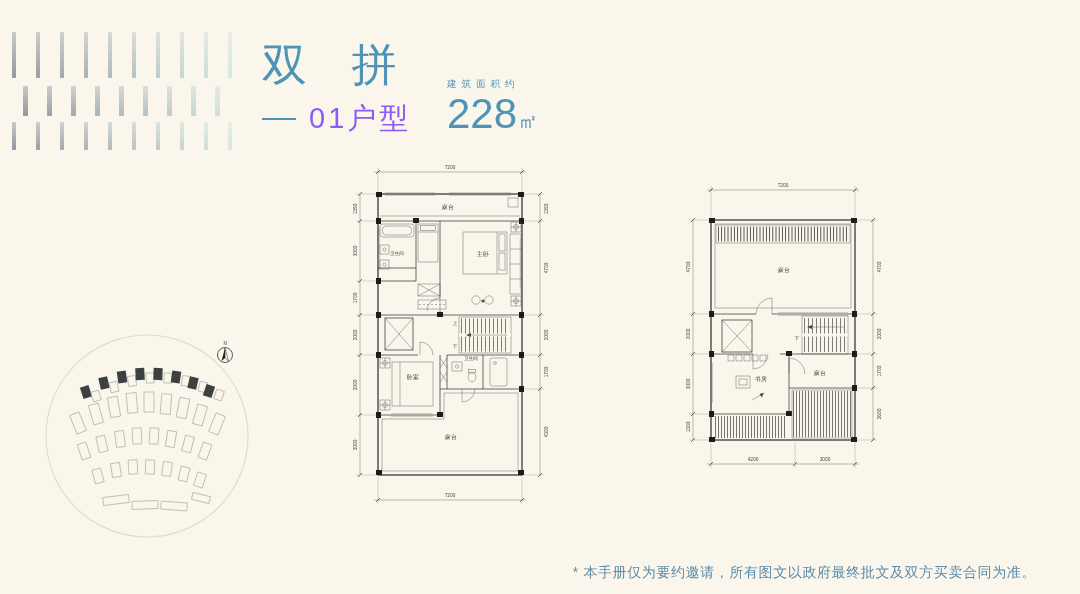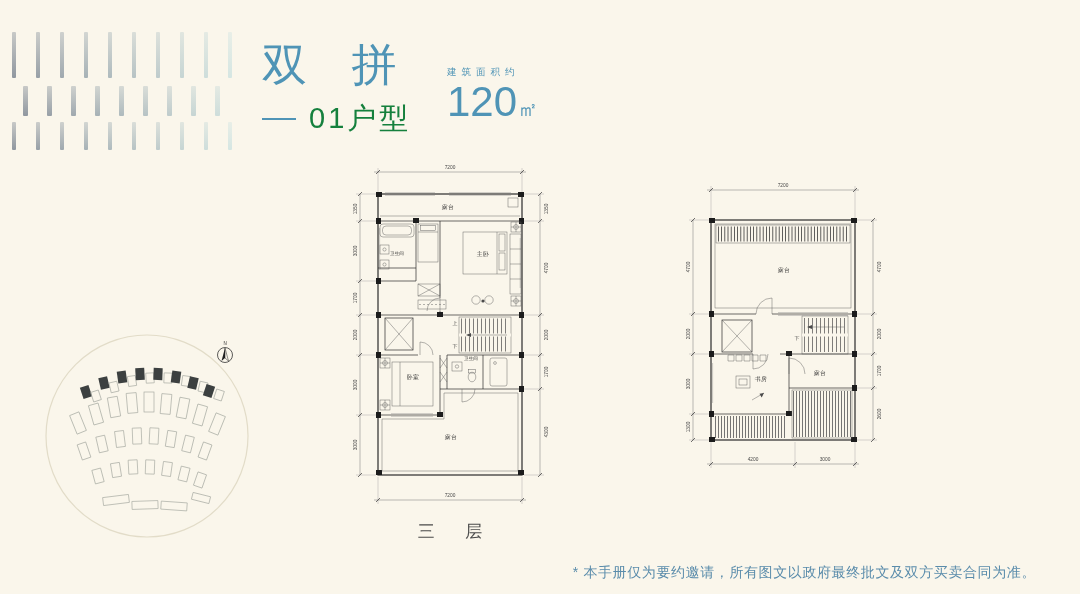--- a/index.html
+++ b/index.html
@@ -6,22 +6,22 @@
   .page{position:relative;width:1080px;height:594px;background:#FAF6EB;overflow:hidden;
         font-family:"Liberation Sans",sans-serif;color:#2f2f2f;}
   
   .deco{position:absolute;left:12px;top:30px;width:232px;height:124px;}
   .deco .bar{position:absolute;border-radius:1px;}
   
   .title-block{position:absolute;left:262px;top:40px;}
   .title-block h1{margin:0;font-size:45px;font-weight:400;letter-spacing:16px;color:#4F94B6;line-height:1.1;}
   .subtitle-row{display:flex;align-items:center;margin-top:9px;}
   .dash-line{display:inline-block;width:34px;height:2px;background:#4F94B6;margin-right:13px;}
-  .unit{font-size:29px;color:#15803d;letter-spacing:3px;}
-  .area-block{position:absolute;left:447px;top:66px;}
+  .unit{font-size:29px;color:#8b5cf6;letter-spacing:3px;}
+  .area-block{position:absolute;left:447px;top:78px;}
   .area-label{font-size:9.5px;letter-spacing:5px;color:#4F94B6;margin-bottom:2px;}
   .area-value{font-size:42px;color:#4F94B6;line-height:1;}
   .area-unit{font-size:20px;margin-left:1px;}
   
   .plan{position:absolute;width:250px;margin:0;}
   .plan3{left:325px;top:148px;}
   .plan4{left:658px;top:148px;}
   .plansvg{width:250px;height:370px;display:block;}
   figcaption{font-size:17px;letter-spacing:13px;text-indent:13px;color:#4b4b4b;text-align:center;margin-top:2px;}
   
@@ -82,21 +82,21 @@
 
   <header class="title-block">
     <h1>双 拼</h1>
     <div class="subtitle-row">
       <span class="dash-line"></span>
       <span class="unit">01户型</span>
     </div>
   </header>
   <div class="area-block">
     <div class="area-label">建筑面积约</div>
-    <div class="area-value"><span>120</span><span class="area-unit">㎡</span></div>
+    <div class="area-value"><span>228</span><span class="area-unit">㎡</span></div>
   </div>
 
   <figure class="plan plan3">
     <svg class="plansvg" viewBox="0 0 250 370">
       <g>
         <path class="ext" d="M53 44 V20 M197 44 V20 M51 46 H31 M51 73 H31 M51 133 H31 M51 167 H31 M51 207 H31 M51 267 H31 M51 327 H31 M199 46 H219 M199 73 H219 M199 167 H219 M199 207 H219 M199 241 H219 M199 327 H219 M53 329 V356 M197 329 V356"></path>
         <path class="dimline" d="M49 24 H201 M35 46 V327 M215 46 V327 M49 352 H201"></path>
         <path class="tick" d="M51 26 L55 22 M195 26 L199 22 M33 48 L37 44 M33 75 L37 71 M33 135 L37 131 M33 169 L37 165 M33 209 L37 205 M33 269 L37 265 M33 329 L37 325 M213 48 L217 44 M213 75 L217 71 M213 169 L217 165 M213 209 L217 205 M213 243 L217 239 M213 329 L217 325 M51 354 L55 350 M195 354 L199 350"></path>
         <text class="dim mid" x="125" y="21">7200</text>
         <text class="dim mid" x="125" y="349">7200</text>
@@ -182,21 +182,20 @@
       </g>
       <g>
         <text class="room" x="123" y="61">露台</text>
         <text class="roomsmall" x="72" y="107">卫生间</text>
         <text class="room" x="158" y="108">主卧</text>
         <text class="room" x="88" y="231">卧室</text>
         <text class="roomsmall" x="146" y="212">卫生间</text>
         <text class="room" x="126" y="291">露台</text>
       </g>
     </svg>
-    <figcaption>三 层</figcaption>
   </figure>
 
   <figure class="plan plan4">
     <svg class="plansvg" viewBox="0 0 250 370">
       <g>
         <path class="ext" d="M53 70 V38 M197 70 V38 M51 72 H31 M51 166 H31 M51 206 H31 M51 266 H31 M51 292 H31 M199 72 H219 M199 166 H219 M199 206 H219 M199 240 H219 M199 292 H219 M53 294 V320 M137 294 V320 M197 294 V320"></path>
         <path class="dimline" d="M49 42 H201 M35 72 V292 M215 72 V292 M49 316 H201"></path>
         <path class="tick" d="M51 44 L55 40 M195 44 L199 40 M33 74 L37 70 M33 168 L37 164 M33 208 L37 204 M33 268 L37 264 M33 294 L37 290 M213 74 L217 70 M213 168 L217 164 M213 208 L217 204 M213 242 L217 238 M213 294 L217 290 M51 318 L55 314 M135 318 L139 314 M195 318 L199 314"></path>
         <text class="dim mid" x="125" y="39">7200</text>
         <text class="dim mid" x="95" y="313">4200</text>

